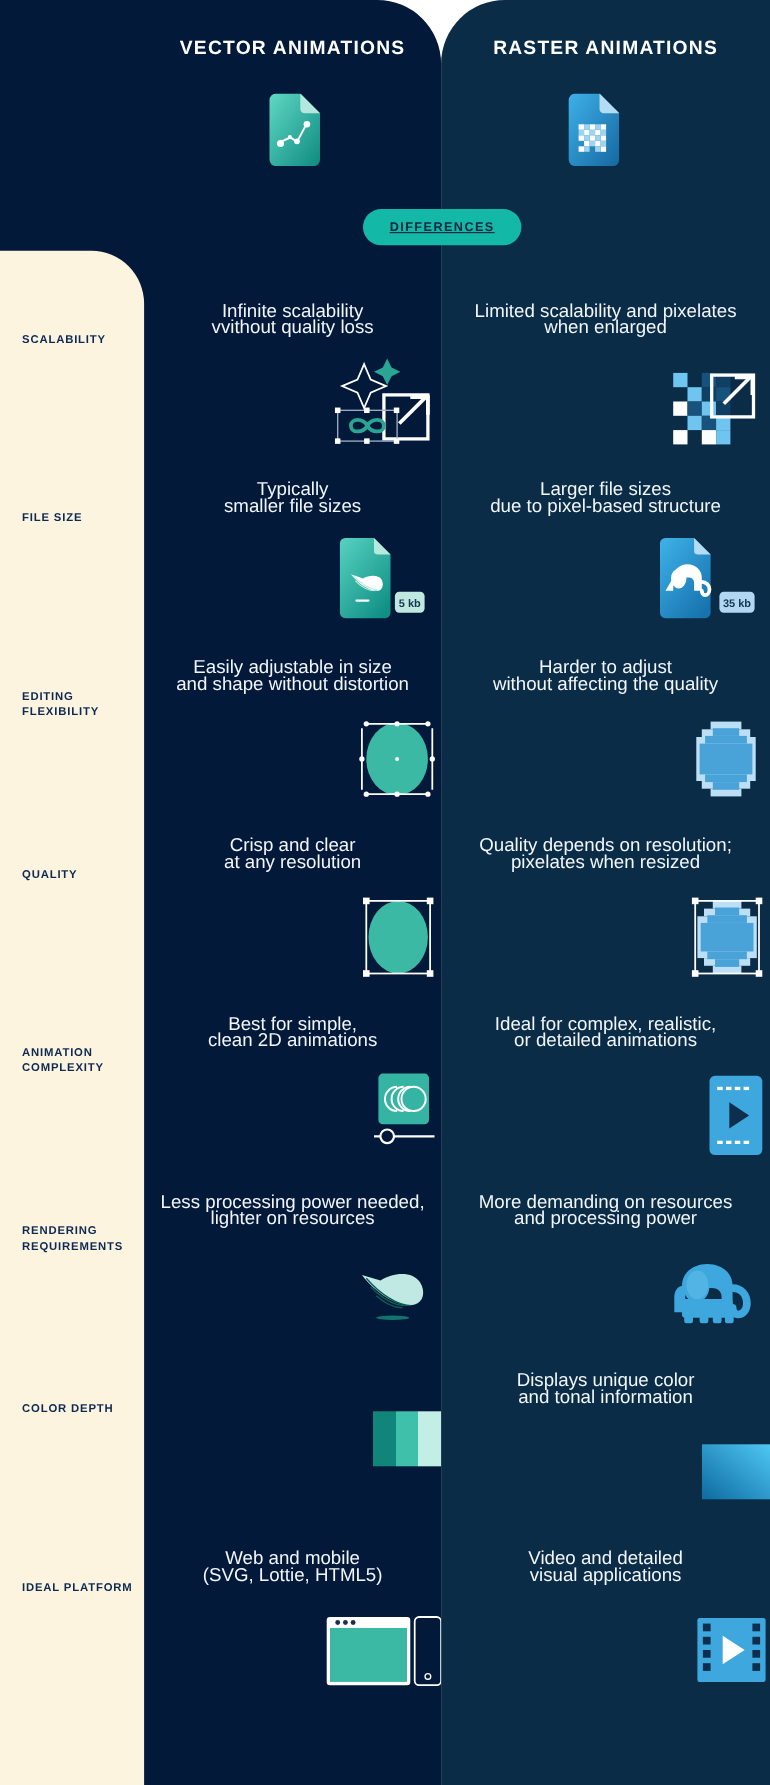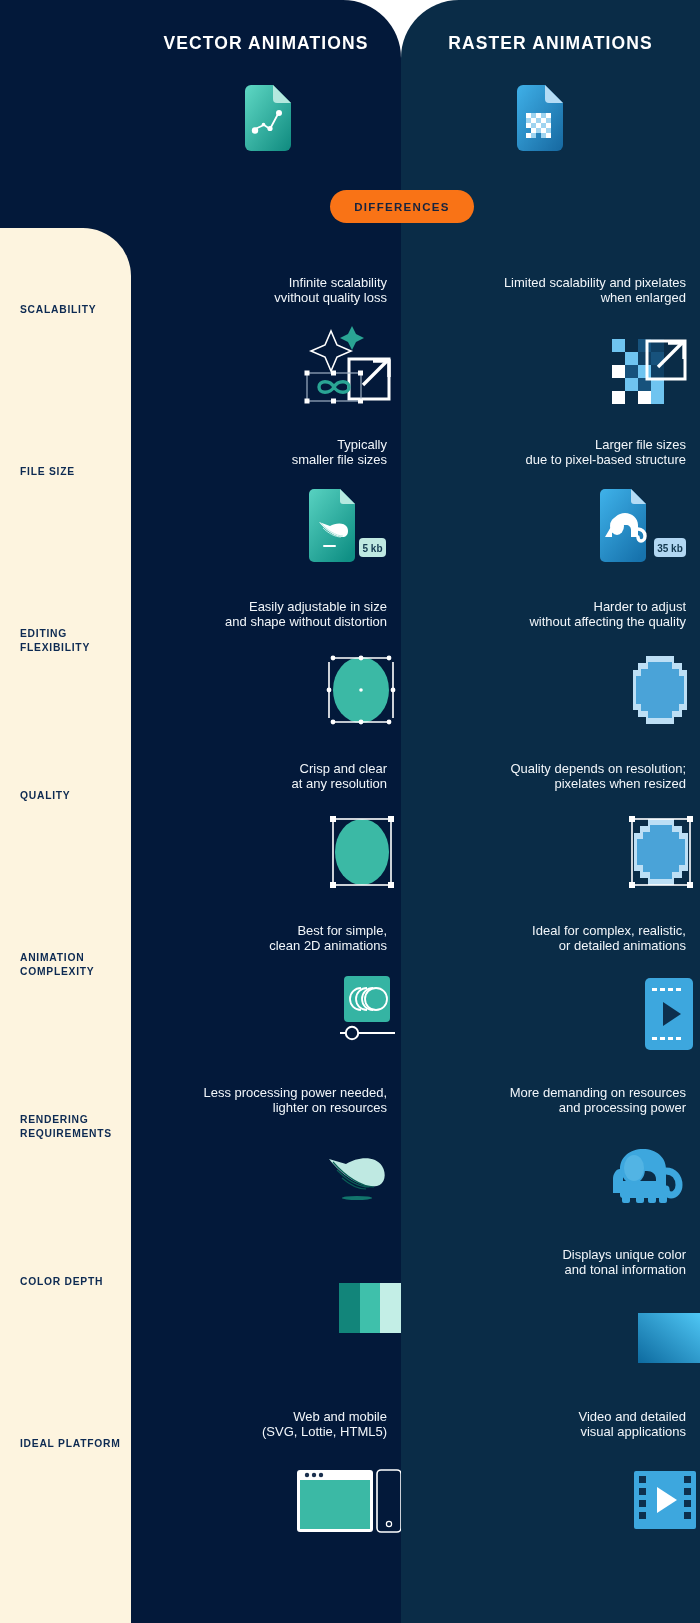--- a/index.html
+++ b/index.html
@@ -42,39 +42,40 @@
   .head-title.raster { left: 401px; width: 299px; }
 
   .head-file { position: absolute; top: 85px; }
   .head-file.vector { left: 241px; }
   .head-file.raster { left: 513px; }
 
   
   .pill {
     position: absolute; left: 330px; top: 190px;
     width: 144px; height: 33px;
-    background: #f97316; border-radius: 17px;
+    background: #14b8a6; border-radius: 17px;
     display: flex; align-items: center; justify-content: center;
     font-size: 11.5px; font-weight: bold; letter-spacing: 1.3px;
     color: #16233f;
+    text-decoration: underline;
   }
 
   
   .row { position: absolute; left: 0; width: 700px; height: 162px; }
   .row-label {
     position: absolute; left: 20px; top: 6px; width: 108px;
     font-size: 10.3px; font-weight: bold; letter-spacing: 0.75px;
     line-height: 13.5px; color: #0d2a52; text-transform: uppercase; margin-top: 21px;
   }
   .cell { position: absolute; top: 0; }
   .cell.vector { left: 131px; width: 270px; }
   .cell.raster { left: 401px; width: 299px; }
   .cell-text {
-    font-size: 13px; line-height: 14.8px; color: #f2f6fa;
-    text-align: right; padding: 0 14px;
+    font-size: 17px; line-height: 14.8px; color: #f2f6fa;
+    text-align: center; padding: 0 14px;
   }
   .cell-icon {
     display: flex; align-items: center; justify-content: flex-end;
     height: 104px; margin-top: 8px;
   }
 
   
   svg { display: block; }
 </style>
 </head>

